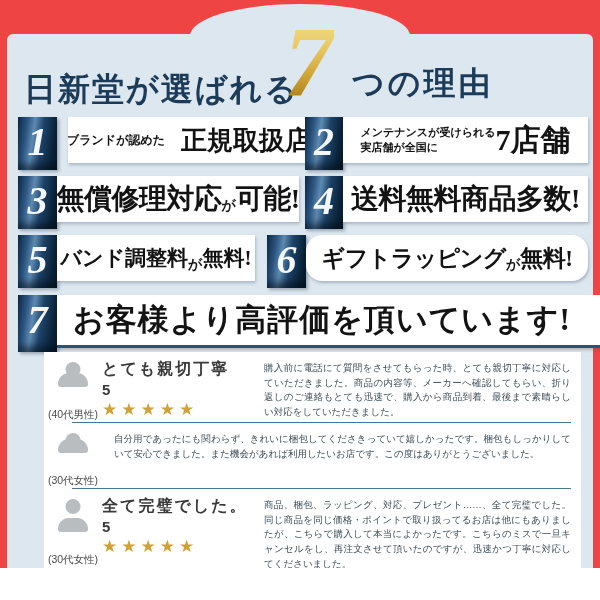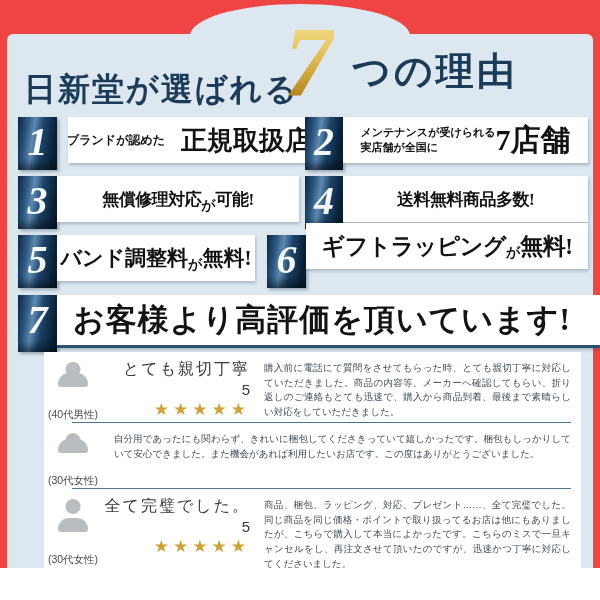--- a/index.html
+++ b/index.html
@@ -11,55 +11,55 @@
 
   
   .hdr-left{position:absolute;left:24px;top:68px;font-family:"Liberation Serif","DejaVu Serif",serif;
             font-size:32px;font-weight:600;color:#1c3b58;letter-spacing:2px;white-space:nowrap;}
   .hdr-seven{position:absolute;left:284px;top:12px;font-family:"Liberation Serif","DejaVu Serif",serif;
              font-style:italic;font-weight:700;font-size:100px;line-height:1;color:#d2a537;}
   @supports ((-webkit-background-clip:text) or (background-clip:text)){
     .hdr-seven{background:linear-gradient(180deg,#f4e094 0%,#e8c963 35%,#d3a93c 60%,#b1831f 85%,#c69a2e 100%);
                -webkit-background-clip:text;background-clip:text;color:transparent;}
   }
-  .hdr-right{position:absolute;left:352px;top:46px;font-family:Liberation Serif, serif;
-             font-size:38px;font-weight:600;color:#1c3b58;letter-spacing:3px;white-space:nowrap;}
+  .hdr-right{position:absolute;left:352px;top:62px;font-family:Liberation Serif, serif;
+             font-size:32px;font-weight:600;color:#1c3b58;letter-spacing:3px;white-space:nowrap;}
 
   
   .numsq{position:absolute;width:39px;height:53px;color:#f4f8fb;text-align:center;
          font-family:"Liberation Serif","DejaVu Serif",serif;font-style:italic;font-weight:700;font-size:40px;line-height:50px;
          background:linear-gradient(98deg,#0e2a47 0%,#2c5681 22%,#5d8ab1 38%,#1d4268 58%,#0a2338 85%,#061829 100%);
          box-shadow:inset 0 -9px 7px -3px rgba(3,12,22,.55), 2px 2px 3px rgba(30,50,70,.35);}
   .rbox{position:absolute;height:46px;background:#ffffff;display:flex;align-items:center;justify-content:center;
         box-shadow:1px 2px 3px rgba(50,70,95,.3);white-space:nowrap;overflow:hidden;
         font-family:"Liberation Serif","DejaVu Serif",serif;font-weight:700;color:#131313;}
   .t-sm{font-size:12px;}
   .t-sm2{font-size:14px;align-self:flex-end;padding-bottom:7px;}
   .b1{font-size:26px;margin-left:16px;}
-  .b3{font-size:17px;letter-spacing:-.5px;}
+  .b3{font-size:28px;letter-spacing:-.5px;}
   .b5{font-size:21px;}
   .b6{font-size:23px;letter-spacing:-.5px;}
   .stack{display:flex;flex-direction:column;text-align:left;font-size:11px;line-height:1.35;}
   .b2{font-size:30px;}
   .rbox7{height:50px;justify-content:flex-start;padding-left:16px;border-bottom:3px solid #2a5273;}
   .b7{font-size:31px;letter-spacing:1px;}
 
   
   .rvcard{position:absolute;left:44px;top:352px;width:537px;height:232px;background:#ffffff;
           display:flex;flex-direction:column;}
   .rvrow{display:flex;padding-top:7px;box-sizing:border-box;}
   .rvrow.h1{height:70px;} .rvrow.h2{height:65px;} .rvrow.h3{height:95px;}
   .rv-sep{height:1px;background:#4a7590;margin:0 10px 0 28px;flex:none;}
   .col-a{width:58px;flex:none;display:flex;flex-direction:column;align-items:center;gap:17px;}
   .avatar{width:38px;height:33px;position:relative;margin-top:3px;}
   .avatar .head{position:absolute;left:50%;transform:translateX(-50%);top:0;width:15px;height:15px;border-radius:50%;background:#b9bdc0;}
   .avatar .shoulders{position:absolute;left:50%;transform:translateX(-50%);bottom:0;width:30px;height:14px;
                      border-radius:15px 15px 4px 4px;background:#b9bdc0;}
   .rv-name{font-size:10.5px;color:#4a4a4a;margin-top:4px;white-space:nowrap;}
-  .col-b{width:150px;flex:none;text-align:right;padding-right:2px;box-sizing:border-box;}
+  .col-b{width:150px;flex:none;text-align:left;padding-right:2px;box-sizing:border-box;font-weight:bold;}
   .rv-title{font-size:16px;color:#3a3a3a;letter-spacing:2px;white-space:nowrap;line-height:1.25;}
   .rv-rating{font-size:15px;color:#3a3a3a;margin-top:2px;}
   .rv-stars{font-size:17px;color:#cfa136;letter-spacing:4px;margin-top:1px;white-space:nowrap;}
   .col-c{flex:1;padding:2px 10px 0 12px;font-size:9.5px;line-height:1.55;color:#3d4b55;
          white-space:pre-line;text-align:justify;}
 </style>
 </head>
 <body>
 
 <div class="stage">
@@ -98,21 +98,21 @@
   </div>
 
   <div class="numsq" style="left:18px;top:235px;">5</div>
   <div class="rbox" style="left:57px;top:235px;width:198px;">
     <span class="b5">バンド調整料</span>
       <span class="t-sm2">が</span>
       <span class="b5">無料!</span>
   </div>
 
   <div class="numsq" style="left:267px;top:235px;">6</div>
-  <div class="rbox" style="left:306px;top:223px;width:282px;">
+  <div class="rbox" style="left:306px;top:235px;width:282px;border-radius:16px;">
     <span class="b6">ギフトラッピング</span>
       <span class="t-sm2">が</span>
       <span class="b6">無料!</span>
   </div>
 
   <div class="numsq" style="left:18px;top:295px;height:57px;">7</div>
   <div class="rbox rbox7" style="left:57px;top:295px;width:531px;">
     <span class="b7">お客様より高評価を頂いています!</span>
   </div>
 

